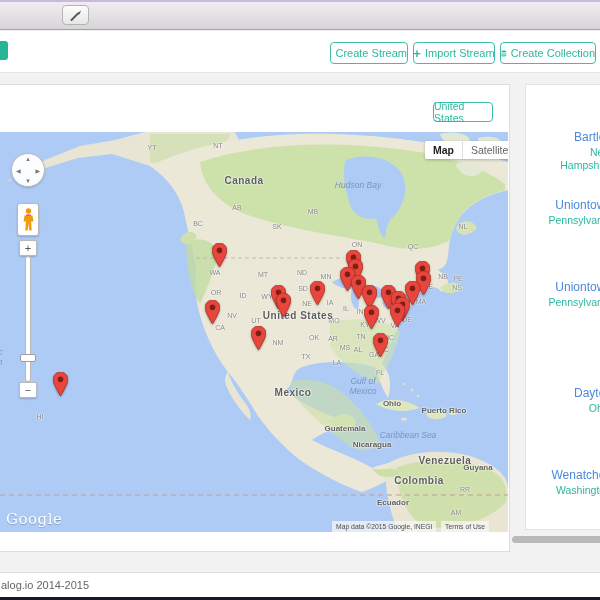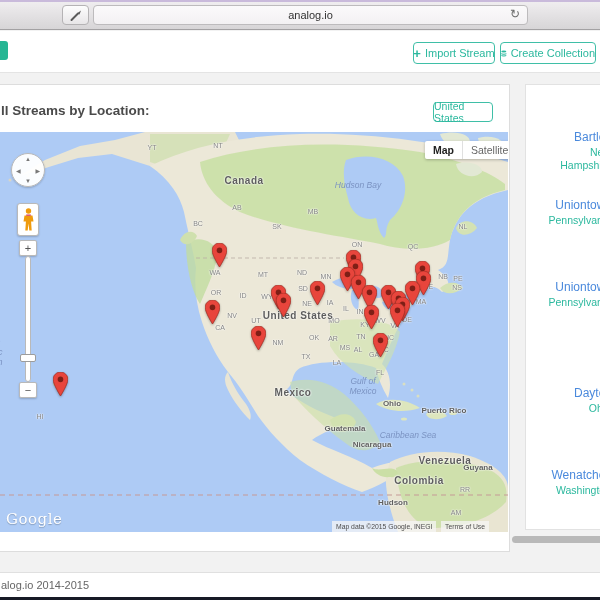--- a/index.html
+++ b/index.html
@@ -92,44 +92,45 @@
 <div id="screen">
 
   <div class="topbar">
     <div class="topbar-accent"></div>
     <div class="tool-btn">
       <svg width="13" height="13" viewBox="0 0 13 13">
         <path d="M2.5 11 L9 4.5" stroke="#5a5a5a" stroke-width="2" fill="none" stroke-linecap="round"></path>
         <path d="M8 4.5 L12 1.5 L10.5 5.5 Z" fill="#5a5a5a"></path>
       </svg>
     </div>
-    <div class="url-field">
-      <span>analog.io</span>
-      <span class="reload">↻</span>
-    </div>
   </div>
 
   <div class="navbar">
     <div class="logo-frag"></div>
+    <button class="nav-btn" id="btn-create">
+      <svg width="7" height="11" viewBox="0 0 7 11">
+        <path d="M4.5 0 L0.5 6 H3 L2 11 L6.5 4.5 H3.7 Z" fill="#2bb89e"></path>
+      </svg>
+      <span>Create Stream</span>
+    </button>
     <button class="nav-btn" id="btn-import">
       <span class="plus-glyph">+</span>
       <span>Import Stream</span>
     </button>
     <button class="nav-btn" id="btn-collection">
       <svg width="10" height="11" viewBox="0 0 10 11">
         <ellipse cx="5" cy="2" rx="4.5" ry="1.8" fill="#2bb89e"></ellipse>
         <path d="M0.5 4.2 a4.5 1.8 0 0 0 9 0 v1.6 a4.5 1.8 0 0 1 -9 0 Z" fill="#2bb89e"></path>
         <path d="M0.5 7.4 a4.5 1.8 0 0 0 9 0 v1.6 a4.5 1.8 0 0 1 -9 0 Z" fill="#2bb89e"></path>
       </svg>
       <span>Create Collection</span>
     </button>
   </div>
 
   <div class="main-panel"></div>
-  <h2 class="page-title">ll Streams by Location:</h2>
   <div class="region-badge">United States</div>
 
   <div class="map">
     <svg width="508" height="400" viewBox="0 0 508 400">
       <rect x="0" y="0" width="508" height="400" fill="#aecbf5"></rect>
 
       <path d="M145,0 L235,0 L242,14 L222,26 L236,40 L212,54 L186,46 L150,34 L112,22 L78,26 L52,34 L20,44 L45,28 L80,14 L115,8 Z" fill="#e9e5d4"></path>
       <path d="M150,2 L230,2 L220,24 L180,40 L150,30 Z" fill="#cde0ae" opacity="0.7"></path>
       <circle cx="10" cy="48" r="1.5" fill="#d9d5c4"></circle>
         <circle cx="28" cy="44" r="1.5" fill="#d9d5c4"></circle>
@@ -237,21 +238,21 @@
         <div class="map-label co" style="left: 293px; top: 261px;">Mexico</div>
         <div class="map-label sm" style="left: 392px; top: 272px;">Ohio</div>
         <div class="map-label sm" style="left: 444px; top: 279px;">Puerto Rico</div>
         <div class="map-label sm" style="left: 345px; top: 297px;">Guatemala</div>
         <div class="map-label sm" style="left: 372px; top: 313px;">Nicaragua</div>
         <div class="map-label wa" style="left: 408px; top: 304px;">Caribbean Sea</div>
         <div class="map-label co" style="left: 445px; top: 329px;">Venezuela</div>
         <div class="map-label sm" style="left: 478px; top: 336px;">Guyana</div>
         <div class="map-label co" style="left: 419px; top: 349px;">Colombia</div>
         <div class="map-label st" style="left: 465px; top: 358px;">RR</div>
-        <div class="map-label sm" style="left: 393px; top: 371px;">Hudson</div>
+        <div class="map-label sm" style="left: 393px; top: 371px;">Ecuador</div>
         <div class="map-label st" style="left: 456px; top: 381px;">AM</div>
       </div>
     <div id="map-markers">
         <div class="marker" style="left: 212px; top: 111px; z-index: 119;">
           <svg viewBox="0 0 16 26">
             <path d="M8 0C3.6 0 0 3.6 0 8c0 5.5 8 18 8 18s8-12.5 8-18C16 3.6 12.4 0 8 0z" fill="#e8453c" stroke="#9c2f25" stroke-width="0.8"></path>
             <circle cx="8" cy="8" r="3" fill="#7e1f16"></circle>
           </svg>
         </div>
         <div class="marker" style="left: 271px; top: 153px; z-index: 161;">

